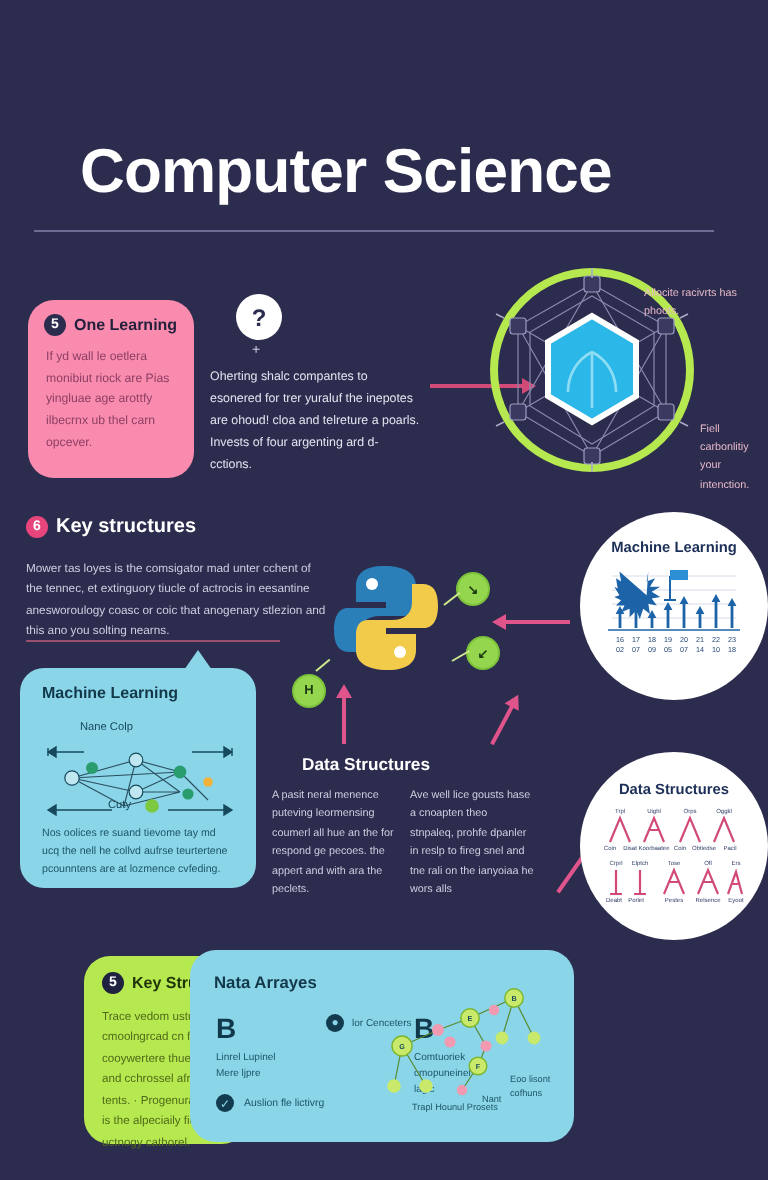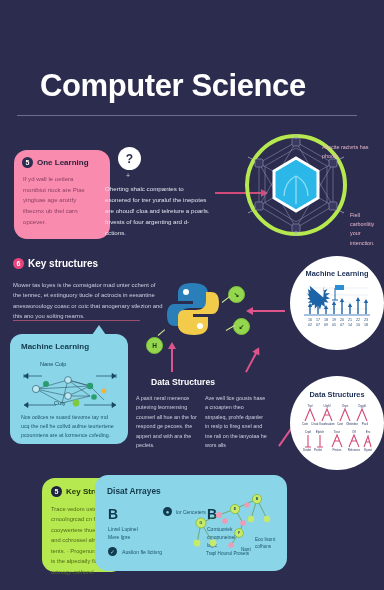--- a/index.html
+++ b/index.html
@@ -22,21 +22,21 @@
   .title-rule{
     position:absolute;left:17px;top:115px;width:340px;height:1px;
     background:#6d6d93;
   }
 
   
   .card{position:absolute;border-radius:14px;}
 
   
   .pink-card{
-    left:14px;top:150px;width:96px;height:89px;
+    left:14px;top:150px;width:83px;height:89px;
     background:#f98bae;border-radius:13px;
   }
   .badge{
     display:inline-flex;align-items:center;justify-content:center;
     width:11px;height:11px;border-radius:50%;
     background:#2c2c4e;color:#ffffff;
     font-size:7px;font-weight:bold;line-height:1;
     vertical-align:middle;
   }
   .badge.pink{background:#e8457c;}
@@ -449,21 +449,21 @@
 
   <div class="card green-card">
     <div class="hdr">
       <span class="badge">5</span>
       <span>Key Structures</span>
     </div>
     <div class="body">Trace vedom ustule cmoolngrcad cn fim or cooywertere thuecst on and cchrossel afrse and tents. · Progenurahllvoe is the alpeciaily fiey uctnogy cathorel.</div>
   </div>
 
   <div class="card blue-card">
-    <div class="t">Disat Arrayes</div>
+    <div class="t">Nata Arrayes</div>
 
     <div class="bcol b1">
       <div class="big">B</div>
       <div class="sub">Linrel Lupinel Mere ljpre</div>
     </div>
 
     <div class="btiny">
       <span class="chk">●</span>
       <span>lor Cenceters</span>
     </div>

